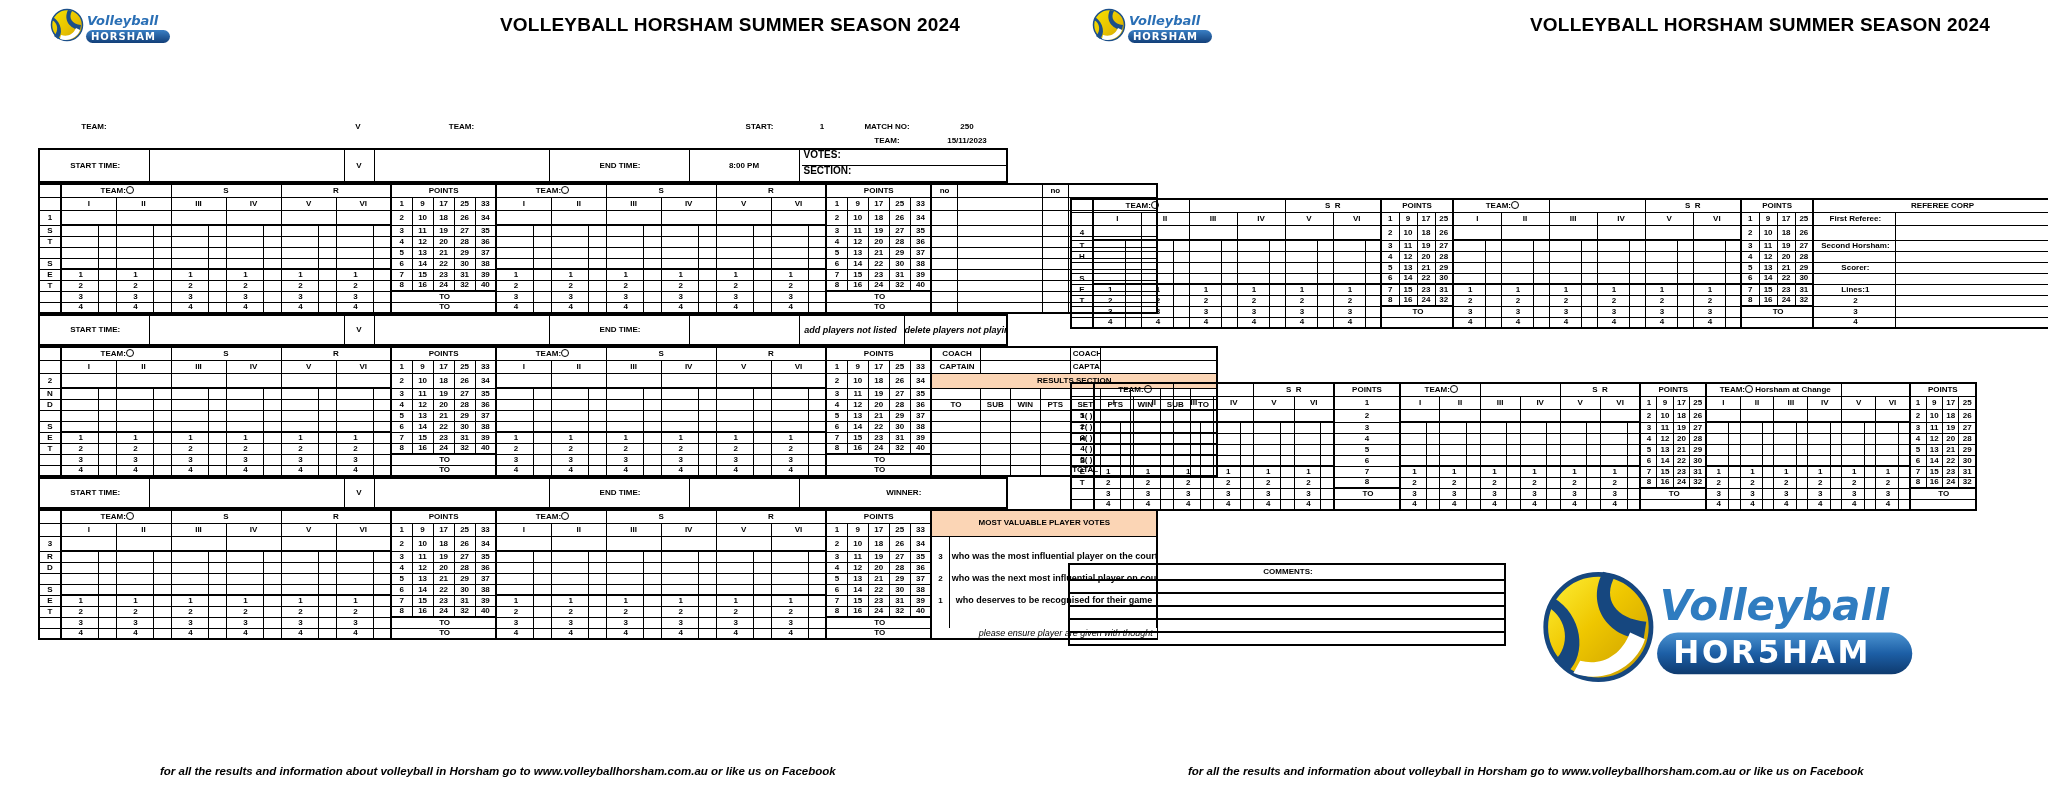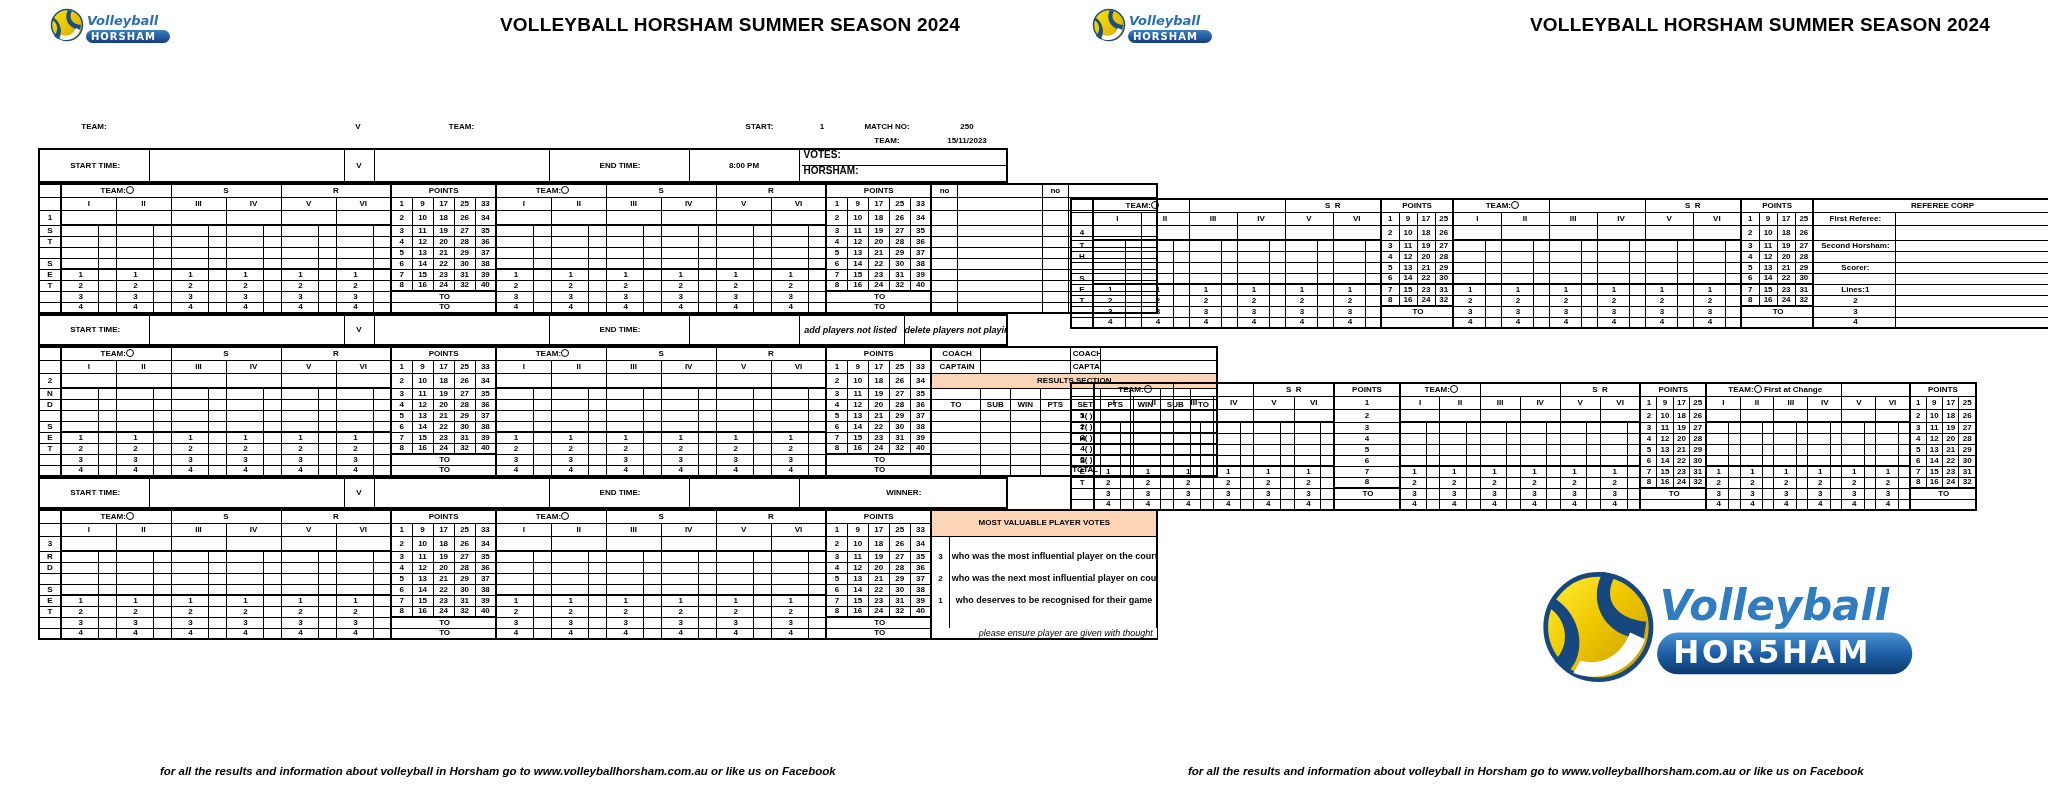--- a/index.html
+++ b/index.html
@@ -190,21 +190,21 @@
       <tbody>
           <tr style="height:32px;">
         <td class="bl bt bb l big">START TIME:</td>
         <td class="bt bb"></td>
         <td class="bt bb vv">V</td>
         <td class="bt bb"></td>
         <td class="bt bb l big">END TIME:</td>
         <td class="bt bb xbig">8:00 PM</td>
         <td class="bt bb br l" style="padding:0;">
           <div style="border-bottom:1px solid #000; height:16px; text-align:left; padding-left:2px; font-size:10px;">VOTES:</div>
-          <div style="height:15px; text-align:left; padding-left:2px; font-size:10px;">HORSHAM:</div>
+          <div style="height:15px; text-align:left; padding-left:2px; font-size:10px;">SECTION:</div>
         </td>
       </tr>
     </tbody>
       </table>
 
     <table class="g" style="width:968px;">
       <colgroup>
         <col style="width:22px">
         <col style="width:37px">
           <col style="width:18px">
@@ -2047,21 +2047,21 @@
           <tr style="height:13px;">
         <td class="bl bt noB noR"></td>
         <td class="bt bl l" colspan="4"><span>TEAM:</span><span class="circ"></span></td>
         <td class="bt" colspan="4"></td>
         <td class="bt" colspan="4"><span>S</span>&nbsp;&nbsp;<span>R</span></td>
         <td class="bt bl" colspan="4">POINTS</td>
         <td class="bt bl l" colspan="4"><span>TEAM:</span><span class="circ"></span></td>
         <td class="bt" colspan="4"></td>
         <td class="bt" colspan="4"><span>S</span>&nbsp;&nbsp;<span>R</span></td>
         <td class="bt bl" colspan="4">POINTS</td>
-        <td class="bt bl l" colspan="8"><span>TEAM:</span><span class="circ"></span>&nbsp;<span>First at Change</span></td>
+        <td class="bt bl l" colspan="8"><span>TEAM:</span><span class="circ"></span>&nbsp;<span>Horsham at Change</span></td>
         <td class="bt" colspan="4"></td>
         <td class="bt bl br" colspan="4">POINTS</td>
       </tr>
 
       <tr style="height:13px;">
         <td class="bl noR noB"></td>
         <td class="bl" colspan="2">I</td>
         <td colspan="2">II</td>
         <td colspan="2">III</td>
         <td colspan="2">IV</td>
@@ -2497,20 +2497,44 @@
         <td class="bb l">4</td>
             <td class="bb"></td>
         <td class="bb l">4</td>
             <td class="bb"></td>
         <td class="bl bb br" colspan="4"></td>
       </tr>
     </tbody>
       </table>
   </div>
 
+  <div class="sheet" style="left:1068px; top:563px;">
+    <table class="g" style="width:438px;">
+      <tbody>
+          <tr style="height:16px;">
+        <td class="bl bt br bb l big">COMMENTS:</td>
+      </tr>
+      <tr style="height:13px;">
+            <td class="bl br bb"></td>
+          </tr>
+      <tr style="height:13px;">
+            <td class="bl br bb"></td>
+          </tr>
+      <tr style="height:13px;">
+            <td class="bl br bb"></td>
+          </tr>
+      <tr style="height:13px;">
+            <td class="bl br bb"></td>
+          </tr>
+      <tr style="height:13px;">
+            <td class="bl br bb"></td>
+          </tr>
+    </tbody>
+      </table>
+  </div>
 
   <div class="logo" style="left:1540px; top:565px;">
     <svg width="380" height="135" viewBox="0 0 560 200">
       <defs>
         <linearGradient id="ball2" x1="0" y1="0" x2="1" y2="1">
           <stop offset="0%" stop-color="#fff23a"></stop>
           <stop offset="45%" stop-color="#efc700"></stop>
           <stop offset="100%" stop-color="#c79b00"></stop>
         </linearGradient>
         <linearGradient id="bar2" x1="0" y1="0" x2="0" y2="1">

